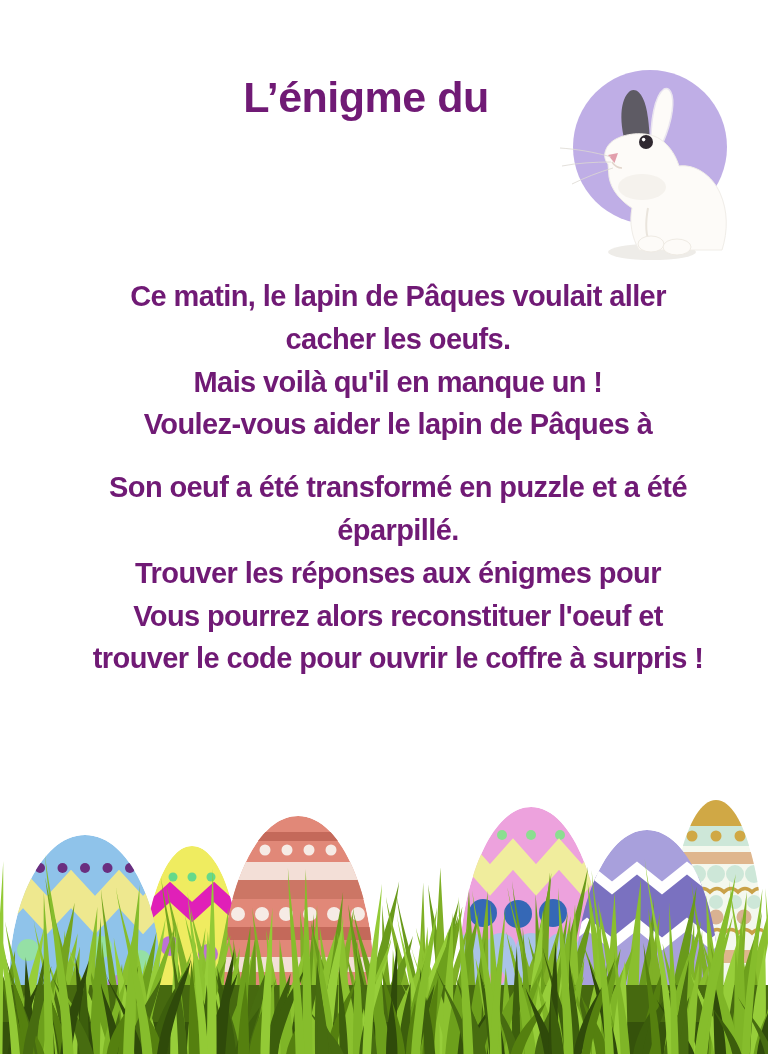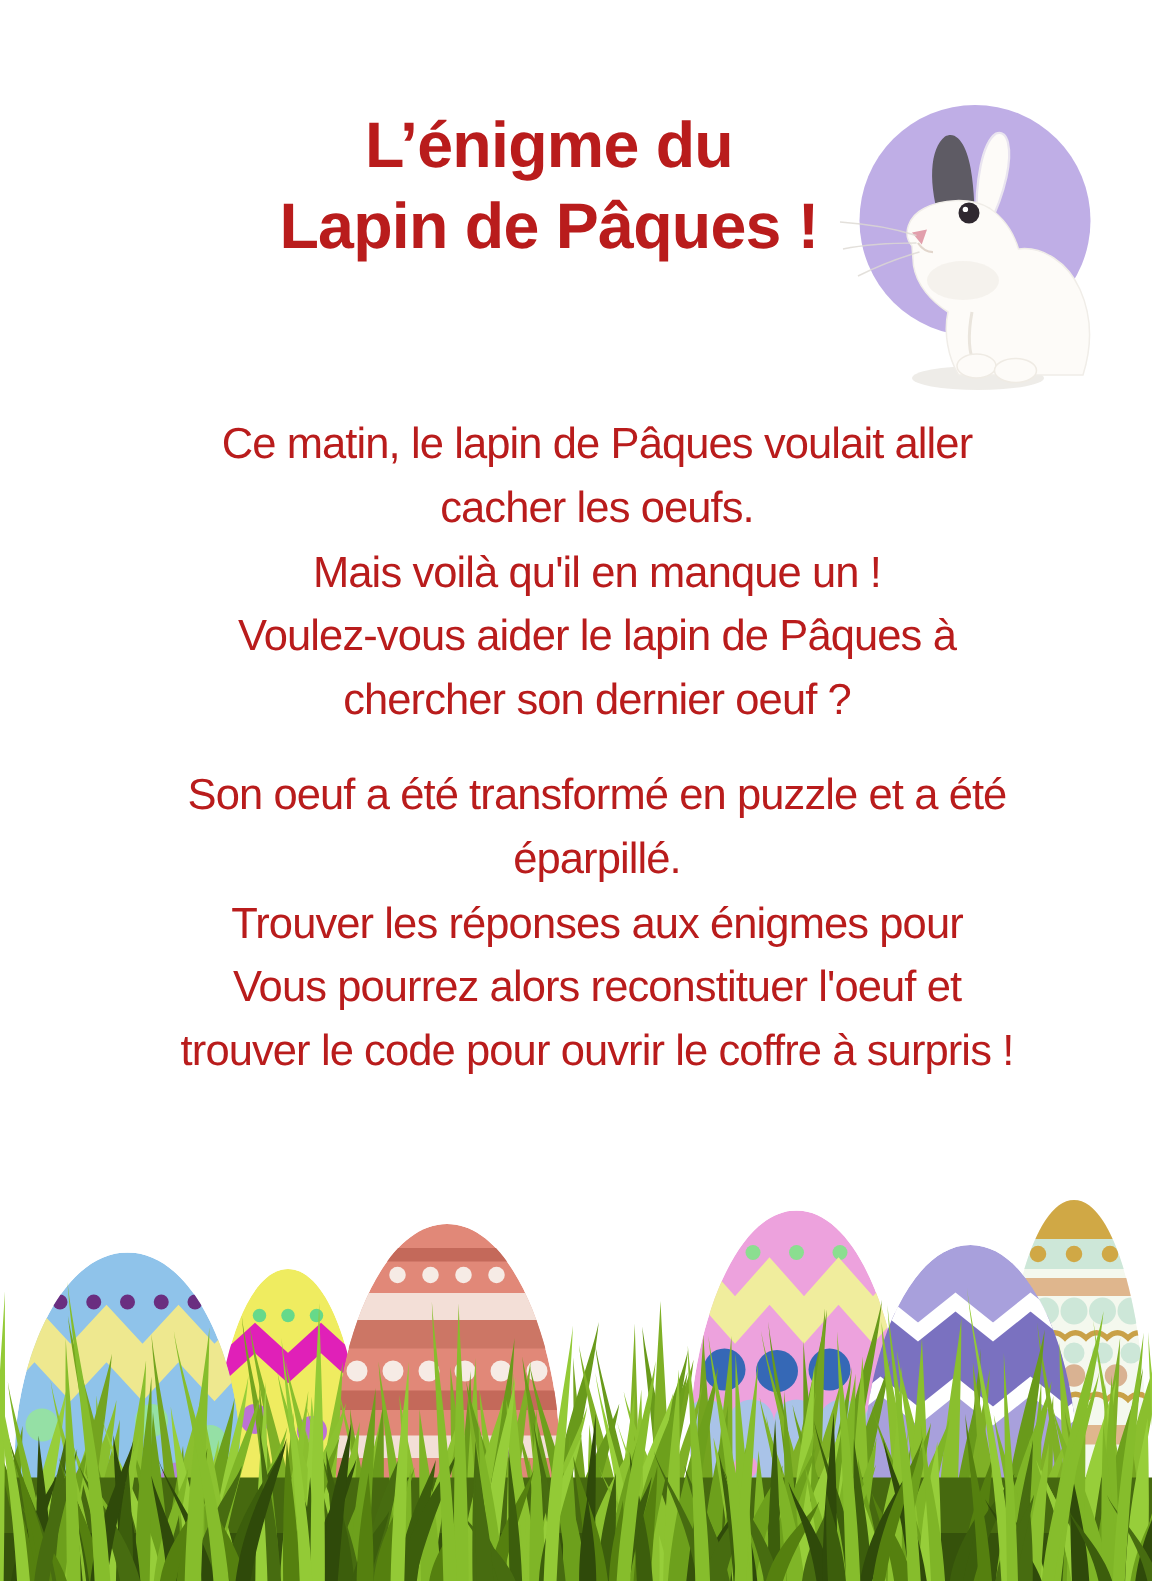--- a/index.html
+++ b/index.html
@@ -1,40 +1,39 @@
 <!DOCTYPE html>
 <html><head>
 <meta charset="utf-8">
 <style>
   html,body{margin:0;padding:0;background:#e8e8e8;}
   .page{
     position:relative;width:768px;height:1054px;background:#ffffff;overflow:hidden;
-    font-family:"Liberation Sans",sans-serif;color:#b91c1c;margin:0 auto;
+    font-family:"Liberation Sans",sans-serif;color:#701a75;margin:0 auto;
   }
   .title{
     position:absolute;top:70px;left:0;width:732px;text-align:center;
     font-size:43px;font-weight:700;line-height:54px;letter-spacing:-0.5px;
   }
   .bodytext{
     position:absolute;top:275px;left:28px;width:740px;text-align:center;
-    font-size:29px;font-weight:400;line-height:42.8px;letter-spacing:-0.6px;
+    font-size:29px;font-weight:700;line-height:42.8px;letter-spacing:-0.6px;
   }
   .paragraph2{margin-top:20px;}
   .tline{white-space:nowrap;}
   .rabbit{position:absolute;left:553px;top:58px;width:204px;height:208px;}
   .illustration{position:absolute;left:0;top:788px;width:768px;height:266px;}
 </style>
 </head>
 <body>
 
 <div class="page">
 
   <div class="title">
     <div class="tline">L’énigme du</div>
-    <div class="tline">Lapin de Pâques !</div>
   </div>
 
   <svg class="rabbit" viewBox="553 58 204 208">
     <circle cx="650" cy="147" r="77" fill="#BFAEE6"></circle>
     <ellipse cx="652" cy="252" rx="44" ry="8" opacity="0.7" fill="#E7E4DE"></ellipse>
     <path d="M 628 152 C 618 122 620 99 630 91 C 639 86 646 100 648 118 C 650 134 650 146 648 154 Z" fill="#5E5B64"></path>
     <path d="M 651 150 C 650 120 655 95 664 89 C 672 86 675 99 671 118 C 667 136 661 147 658 153 Z" stroke="#E9E4EF" stroke-width="1.5" fill="#FDFBF8"></path>
     <path d="M 608 164 C 601 156 606 144 616 139 C 627 133 647 131 660 139 C 670 146 676 156 679 166 C 695 164 712 175 720 193 C 728 211 728 231 722 250 L 639 250 C 632 238 629 222 632 208 C 621 201 611 190 609 177 Z" stroke="#F0EDE8" stroke-width="1" fill="#FDFBF8"></path>
     <ellipse cx="642" cy="187" rx="24" ry="13" opacity="0.55" fill="#EFEBE3"></ellipse>
     <path d="M 648 208 C 645 224 646 236 650 244" fill="none" stroke="#EAE5DD" stroke-width="2"></path>
@@ -46,21 +45,20 @@
     <ellipse cx="651" cy="244" rx="13" ry="8" stroke="#EFEBE4" stroke-width="1" fill="#FDFBF8"></ellipse>
     <ellipse cx="677" cy="247" rx="14" ry="8" stroke="#EFEBE4" stroke-width="1" fill="#FDFBF8"></ellipse>
   </svg>
 
   <div class="bodytext">
     <div class="paragraph1">
       <div class="tline">Ce matin, le lapin de Pâques voulait aller</div>
       <div class="tline">cacher les oeufs.</div>
       <div class="tline">Mais voilà qu'il en manque un !</div>
       <div class="tline">Voulez-vous aider le lapin de Pâques à</div>
-      <div class="tline">chercher son dernier oeuf ?</div>
     </div>
     <div class="paragraph2">
       <div class="tline">Son oeuf a été transformé en puzzle et a été</div>
       <div class="tline">éparpillé.</div>
       <div class="tline">Trouver les réponses aux énigmes pour</div>
       <div class="tline">Vous pourrez alors reconstituer l'oeuf et</div>
       <div class="tline">trouver le code pour ouvrir le coffre à surpris !</div>
     </div>
   </div>
 

